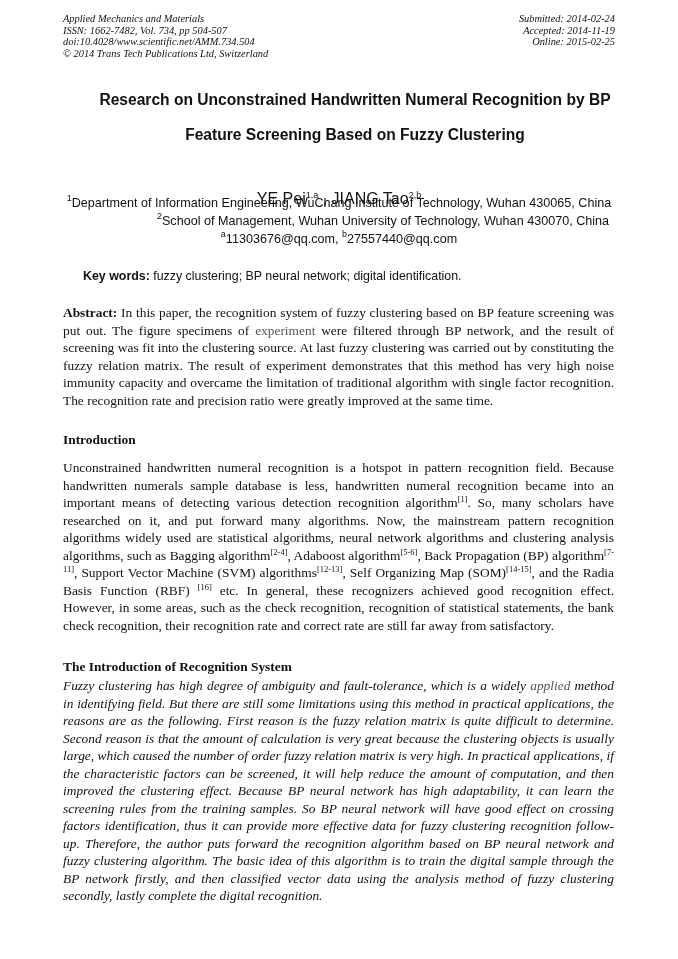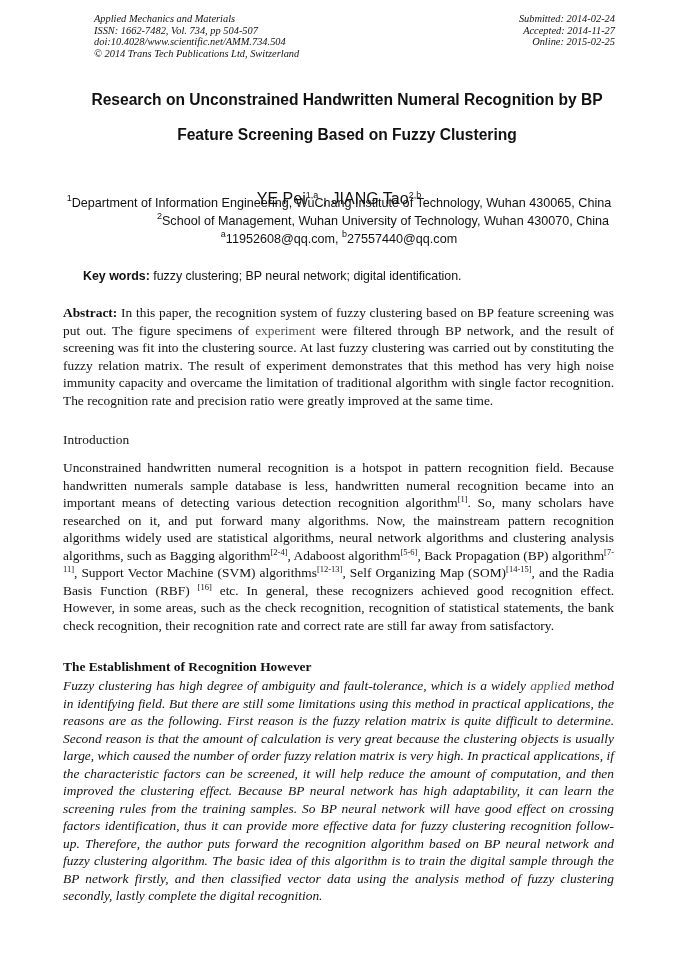--- a/index.html
+++ b/index.html
@@ -1,78 +1,78 @@
 <!DOCTYPE html>
 <html><head>
 <meta charset="utf-8">
 <style>
   html, body { margin:0; padding:0; background:#ffffff; }
   body { width:678px; height:959px; position:relative; overflow:hidden; color:#111; }
   .serif { font-family: "Liberation Serif", "DejaVu Serif", serif; }
   .sans { font-family: "Liberation Sans", "DejaVu Sans", sans-serif; }
-  .hdr-left { position:absolute; left:63px; top:13px; font-size:10.4px; line-height:11.6px; font-style:italic;margin-left:31px; }
+  .hdr-left { position:absolute; left:63px; top:13px; font-size:10.4px; line-height:11.6px; font-style:italic; }
   .hdr-right { position:absolute; right:63px; top:13px; font-size:10.4px; line-height:11.6px; font-style:italic; text-align:right; }
-  .title { position:absolute; left:48px; width:598px; text-align:center; font-weight:bold; font-size:15.6px; }
+  .title { position:absolute; left:56px; width:598px; text-align:center; font-weight:bold; font-size:15.6px; }
   .t1 { top:91px; }
   .t2 { top:126px; }
   .authors { position:absolute; top:166px; left:0; width:678px; text-align:center; font-size:16px;margin-top:24px; }
   .authors sup, .aff sup { font-size:9px; vertical-align: 6px; line-height:0; }
   .aff { position:absolute; left:0; width:678px; text-align:center; font-size:12.6px; }
   .aff1 { top:196px; }
   .aff2 { top:214px;margin-left:44px; }
   .aff3 { top:232px; }
   .kw { position:absolute; left:63px; top:269px; font-size:12.4px;padding-left:20px; }
   .kw b { font-weight:bold; }
   .para { position:absolute; left:63px; width:551px; font-size:13.4px; line-height:17.5px; text-align:justify; }
   .abstract { top:304px; }
-  .intro-h { position:absolute; left:63px; top:432px; font-size:13.4px; font-weight:normal; }
+  .intro-h { position:absolute; left:63px; top:432px; font-size:13.4px; font-weight:bold; }
   .intro { top:459px; }
   .est-h { position:absolute; left:63px; top:659px; font-size:13.4px; font-weight:bold; }
   .est { top:677px;font-style:italic; }
   .gray { color:#555; }
   sup.ref { font-size:8.5px; vertical-align:5px; line-height:0; }
 </style>
 </head>
 <body>
 
 <div class="hdr-left serif">
   <div>Applied Mechanics and Materials</div>
   <div>ISSN: 1662-7482, Vol. 734, pp 504-507</div>
   <div>doi:10.4028/www.scientific.net/AMM.734.504</div>
   <div>© 2014 Trans Tech Publications Ltd, Switzerland</div>
 </div>
 
 <div class="hdr-right serif">
   <div>Submitted: 2014-02-24</div>
-  <div>Accepted: 2014-11-27</div>
+  <div>Accepted: 2014-11-19</div>
   <div>Online: 2015-02-25</div>
 </div>
 
 <div class="title t1 sans">Research on Unconstrained Handwritten Numeral Recognition by BP</div>
 <div class="title t2 sans">Feature Screening Based on Fuzzy Clustering</div>
 
 <div class="authors sans">
   <span>YE Pei</span><sup>1,a</sup><span> , </span><span>JIANG Tao</span><sup>2,b</sup>
 </div>
 
 <div class="aff aff1 sans">
   <sup>1</sup><span>Department of Information Engineering, WuChang Institute of Technology, Wuhan 430065, China</span>
 </div>
 <div class="aff aff2 sans">
   <sup>2</sup><span>School of Management, Wuhan University of Technology, Wuhan 430070, China</span>
 </div>
 <div class="aff aff3 sans">
-  <sup>a</sup><span>11952608@qq.com, </span><sup>b</sup><span>27557440@qq.com</span>
+  <sup>a</sup><span>11303676@qq.com, </span><sup>b</sup><span>27557440@qq.com</span>
 </div>
 
 <div class="kw sans">
   <b>Key words:</b><span> fuzzy clustering; BP neural network; digital identification.</span>
 </div>
 
 <div class="para abstract serif"><b>Abstract:</b><span> In this paper, the recognition system of fuzzy clustering based on BP feature screening was put out. The figure specimens of </span><span class="gray">experiment</span><span> were filtered through BP network, and the result of screening was fit into the clustering source. At last fuzzy clustering was carried out by constituting the fuzzy relation matrix. The result of experiment demonstrates that this method has very high noise immunity capacity and overcame the limitation of traditional algorithm with single factor recognition. The recognition rate and precision ratio were greatly improved at the same time.</span></div>
 
 <div class="intro-h serif">Introduction</div>
 
 <div class="para intro serif"><span>Unconstrained handwritten numeral recognition is a hotspot in pattern recognition field. Because handwritten numerals sample database is less, handwritten numeral recognition became into an important means of detecting various detection recognition algorithm</span><sup class="ref">[1]</sup><span>. So, many scholars have researched on it, and put forward many algorithms. Now, the mainstream pattern recognition algorithms widely used are statistical algorithms, neural network algorithms and clustering analysis algorithms, such as Bagging algorithm</span><sup class="ref">[2-4]</sup><span>, Adaboost algorithm</span><sup class="ref">[5-6]</sup><span>, Back Propagation (BP) algorithm</span><sup class="ref">[7-11]</sup><span>, Support Vector Machine (SVM) algorithms</span><sup class="ref">[12-13]</sup><span>, Self Organizing Map (SOM)</span><sup class="ref">[14-15]</sup><span>, and the Radia Basis Function (RBF) </span><sup class="ref">[16]</sup><span> etc. In general, these recognizers achieved good recognition effect. However, in some areas, such as the check recognition, recognition of statistical statements, the bank check recognition, their recognition rate and correct rate are still far away from satisfactory.</span></div>
 
-<div class="est-h serif">The Establishment of Recognition However</div>
+<div class="est-h serif">The Introduction of Recognition System</div>
 
 <div class="para est serif"><span>Fuzzy clustering has high degree of ambiguity and fault-tolerance, which is a widely </span><span class="gray">applied</span><span> method in identifying field. But there are still some limitations using this method in practical applications, the reasons are as the following. First reason is the fuzzy relation matrix is quite difficult to determine. Second reason is that the amount of calculation is very great because the clustering objects is usually large, which caused the number of order fuzzy relation matrix is very high. In practical applications, if the characteristic factors can be screened, it will help reduce the amount of computation, and then improved the clustering effect. Because BP neural network has high adaptability, it can learn the screening rules from the training samples. So BP neural network will have good effect on crossing factors identification, thus it can provide more effective data for fuzzy clustering recognition follow-up. Therefore, the author puts forward the recognition algorithm based on BP neural network and fuzzy clustering algorithm. The basic idea of this algorithm is to train the digital sample through the BP network firstly, and then classified vector data using the analysis method of fuzzy clustering secondly, lastly complete the digital recognition.</span></div>
 
 </body></html>

